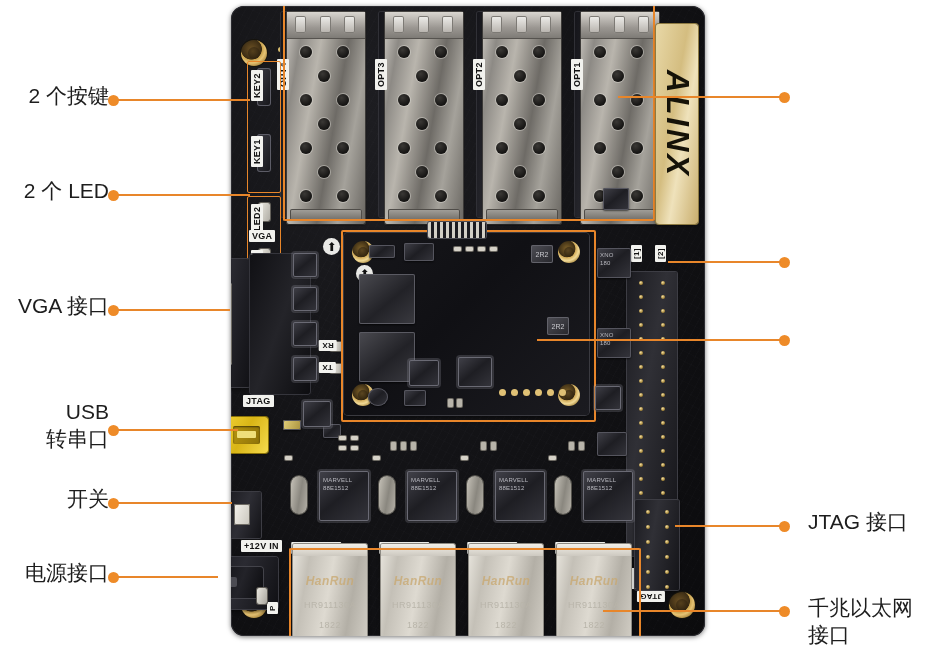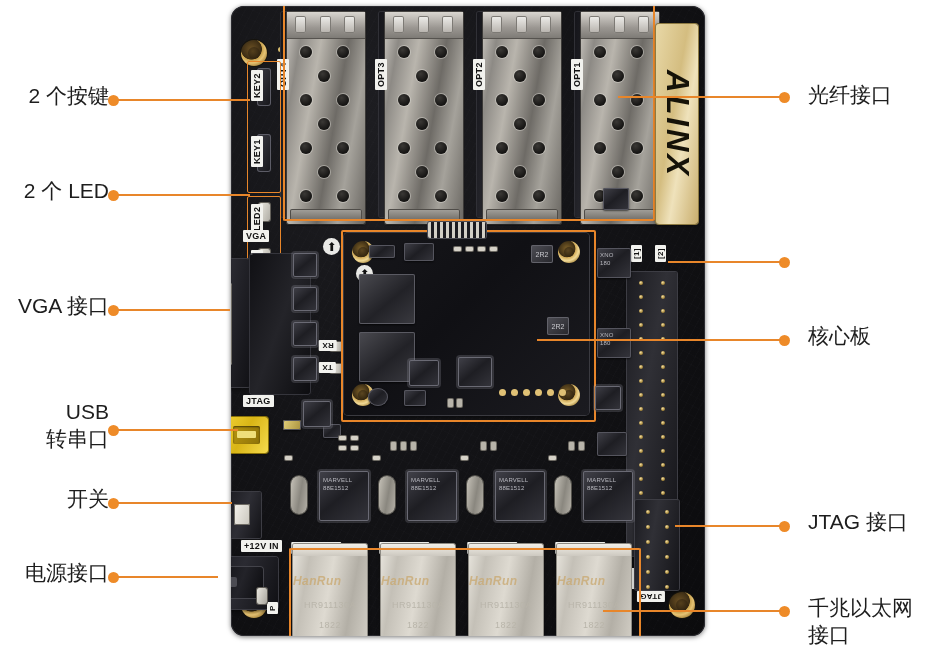--- a/index.html
+++ b/index.html
@@ -149,21 +149,21 @@
     background:linear-gradient(110deg,#17171c,#2b2b32 45%,#101014);
     box-shadow:0 0 0 1px #3a3a41,0 2px 4px rgba(0,0,0,.6);}
   #pwrjack .barrel{position:absolute;left:6px;top:9px;width:52px;height:33px;border-radius:4px;
     background:linear-gradient(110deg,#0d0d10,#232329 55%,#0a0a0d);box-shadow:inset 0 0 0 1px #43434a;}
   #pwrjack .pin{position:absolute;left:23px;top:20px;width:8px;height:10px;border-radius:2px;background:#4b4b52;}
 
   
   .rj45{position:absolute;bottom:-28px;width:74px;height:120px;border-radius:2px;
     background:linear-gradient(100deg,#e9e6de 0%,#c4c0b7 20%,#dedad1 46%,#b3afa6 72%,#d6d2c9 100%);
     box-shadow:0 0 0 1px #8d8a83, 0 2px 4px rgba(0,0,0,.45);overflow:hidden;}
-  .rj45 .brand{position:absolute;left:0;right:0;top:30px;text-align:left;
+  .rj45 .brand{position:absolute;left:0;right:0;top:30px;text-align:center;
     font-size:12px;font-style:italic;font-weight:bold;color:#c9a86f;opacity:.75;letter-spacing:.4px;}
   .rj45 .pn{position:absolute;left:0;right:0;top:56px;text-align:center;
     font-size:9px;color:#b9b5aa;letter-spacing:.5px;}
   .rj45 .dc{position:absolute;left:0;right:0;top:76px;text-align:center;
     font-size:9px;color:#b9b5aa;letter-spacing:.5px;}
   .rj45 .topband{position:absolute;left:0;right:0;top:0;height:12px;
     background:linear-gradient(180deg,#f2efe8,#cdc9c0);}
 
   
   .hl{position:absolute;border:2px solid #E8862A;border-radius:2px;}
@@ -298,21 +298,21 @@
     <div style="position:absolute;left:26px;top:128px;width:14px;height:38px;border-radius:3px;background:linear-gradient(110deg,#3c3c44,#16161a);box-shadow:inset 0 0 0 1px #5c5c66"></div>
     <div class="silk vert" style="left:20px;top:95px;transform:rotate(-90deg)">KEY2</div>
     <div class="silk vert" style="left:20px;top:161px;transform:rotate(-90deg)">KEY1</div>
 
     <div class="hlp" style="left:16px;top:190px;width:32px;height:88px"></div>
     <div style="position:absolute;left:28px;top:197px;width:11px;height:18px;border-radius:2px;background:linear-gradient(110deg,#eceae2,#b0ada5);box-shadow:0 0 0 1px #63605a"></div>
     <div style="position:absolute;left:28px;top:243px;width:11px;height:18px;border-radius:2px;background:linear-gradient(110deg,#eceae2,#b0ada5);box-shadow:0 0 0 1px #63605a"></div>
     <div class="silk vert" style="left:20px;top:228px;transform:rotate(-90deg)">LED2</div>
     <div class="silk vert" style="left:20px;top:274px;transform:rotate(-90deg)">LED1</div>
 
-    <div class="silk" style="left:12px;top:224px">VGA</div>
+    <div class="silk" style="left:18px;top:224px">VGA</div>
 
     <div id="vga">
 
       <div class="shell"></div>
 
     </div>
     <div style="position:absolute;left:19px;top:248px;width:60px;height:140px;border-radius:3px;background:linear-gradient(110deg,#101014,#242429 50%,#0d0d10);box-shadow:0 0 0 1px #35353c"></div>
 
     <div class="silk" style="left:12px;top:389px">JTAG</div>
     <div id="usbmini">
@@ -556,28 +556,26 @@
   <div class="dot" style="left:108px;top:498px"></div>
   <div class="lead" style="left:118px;top:502px;width:114px"></div>
   <div class="callout left" style="right:820px;top:486px;width:200px">开关</div>
 
   <div class="dot" style="left:108px;top:572px"></div>
   <div class="lead" style="left:118px;top:576px;width:100px"></div>
   <div class="callout left" style="right:820px;top:560px;width:200px">电源接口</div>
 
   <div class="dot" style="left:779px;top:92px"></div>
   <div class="lead" style="left:618px;top:96px;width:163px"></div>
-  <div class="callout right" style="left:808px;top:82px;width:120px">光纤接口</div>
 
   <div class="dot" style="left:779px;top:257px"></div>
   <div class="lead" style="left:668px;top:261px;width:113px"></div>
 
   <div class="dot" style="left:779px;top:335px"></div>
   <div class="lead" style="left:537px;top:339px;width:244px"></div>
-  <div class="callout right" style="left:808px;top:323px;width:120px">核心板</div>
 
   <div class="dot" style="left:779px;top:521px"></div>
   <div class="lead" style="left:675px;top:525px;width:106px"></div>
   <div class="callout right" style="left:808px;top:509px;width:140px">JTAG 接口</div>
 
   <div class="dot" style="left:779px;top:606px"></div>
   <div class="lead" style="left:603px;top:610px;width:178px"></div>
   <div class="callout right" style="left:808px;top:595px;width:130px">千兆以太网
 接口</div>
 

